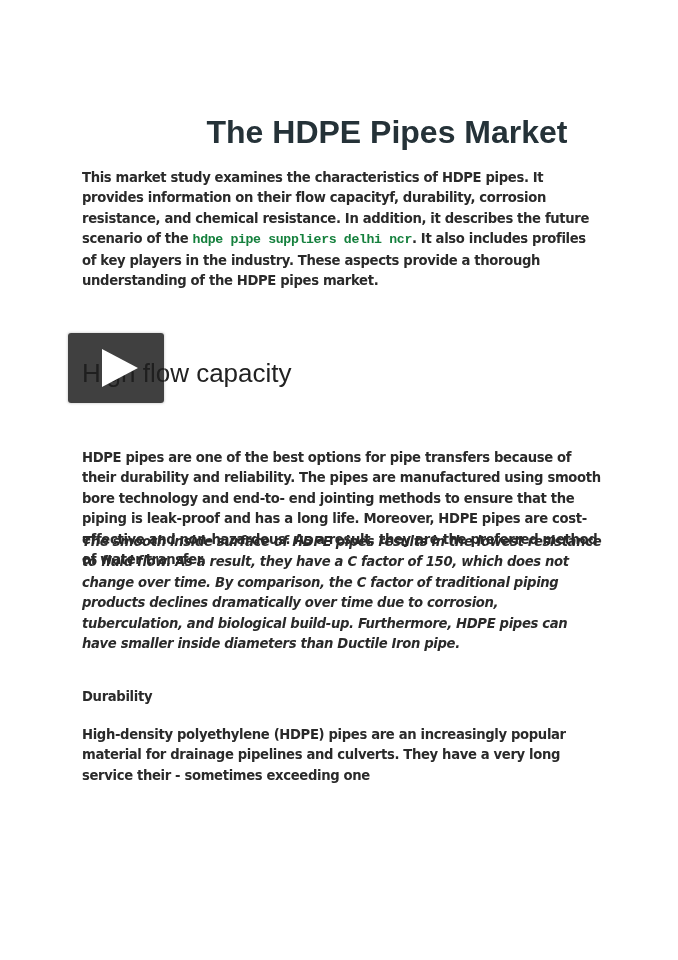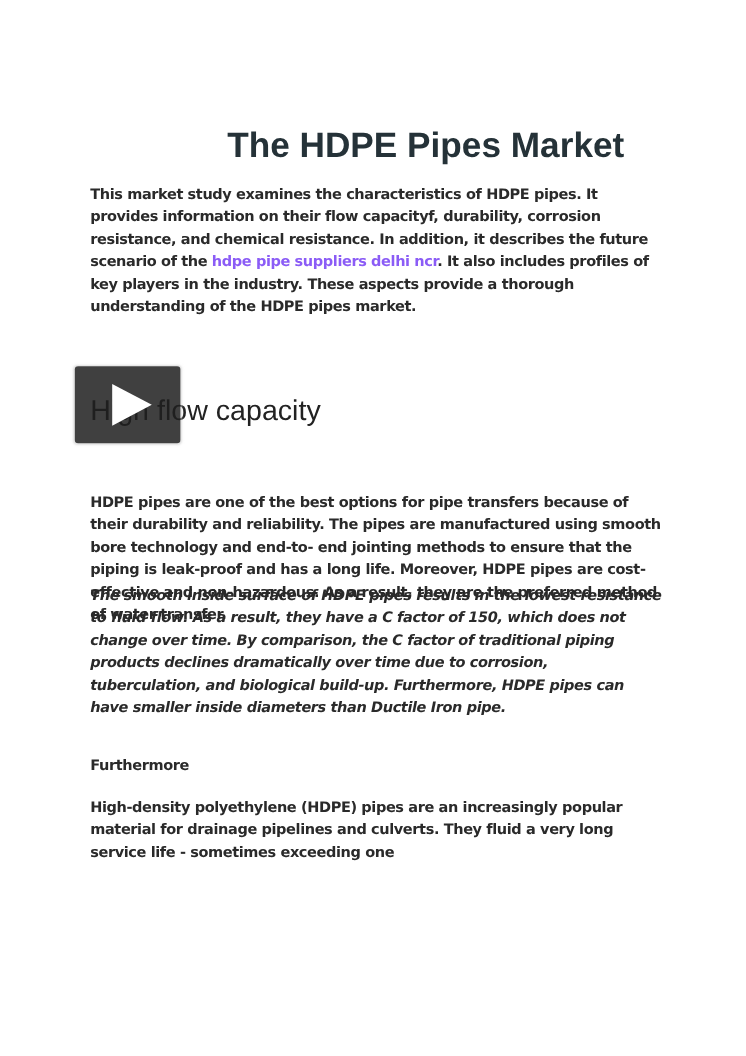--- a/index.html
+++ b/index.html
@@ -43,23 +43,24 @@
       margin: 0;
       font-family: "DejaVu Sans", sans-serif;
       font-weight: bold;
       font-size: 13.2px;
       line-height: 20.4px;
       color: #2a2a2a;
       letter-spacing: -0.35px;
       word-spacing: 0px;
     }
     .para .link {
-      color: #8b5cf6;
+      color: #15803d;
       text-decoration: none;
       cursor: pointer;
+      font-family: Liberation Mono, monospace;
     }
     .p-intro { top: 168px; }
     .section-heading {
       position: absolute;
       left: 82px;
       top: 358px;
       margin: 0;
       font-family: "Liberation Sans", sans-serif;
       font-weight: normal;
       font-size: 26px;
@@ -102,18 +103,18 @@
   <div class="play-button">
     <svg width="40" height="40" viewBox="0 0 40 40">
       <polygon points="2,1 38,20 2,39" fill="#ffffff"></polygon>
     </svg>
   </div>
 
   <p class="para p-flow1">HDPE pipes are one of the best options for pipe transfers because of their durability and reliability. The pipes are manufactured using smooth bore technology and end-to- end jointing methods to ensure that the piping is leak-proof and has a long life. Moreover, HDPE pipes are cost-effective and non-hazardous. As a result, they are the preferred method of water transfer.</p>
 
   <p class="para p-flow2">The smooth inside surface of HDPE pipes results in the lowest resistance to fluid flow. As a result, they have a C factor of 150, which does not change over time. By comparison, the C factor of traditional piping products declines dramatically over time due to corrosion, tuberculation, and biological build-up. Furthermore, HDPE pipes can have smaller inside diameters than Ductile Iron pipe.</p>
 
-  <p class="para p-durability-label">Furthermore</p>
+  <p class="para p-durability-label">Durability</p>
 
-  <p class="para p-durability">High-density polyethylene (HDPE) pipes are an increasingly popular material for drainage pipelines and culverts. They fluid a very long service life - sometimes exceeding one</p>
+  <p class="para p-durability">High-density polyethylene (HDPE) pipes are an increasingly popular material for drainage pipelines and culverts. They have a very long service their - sometimes exceeding one</p>
 
 
 </div>
 
 </body></html>

